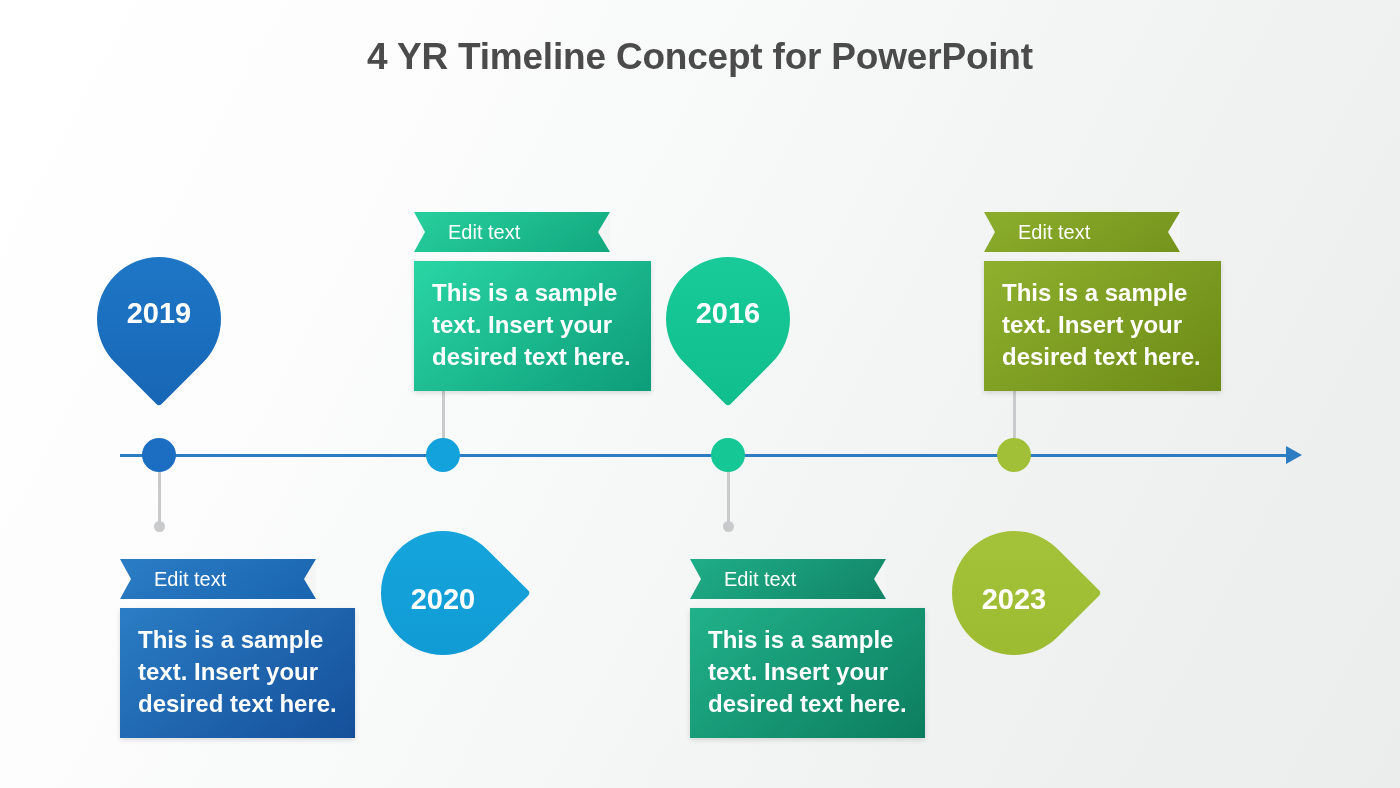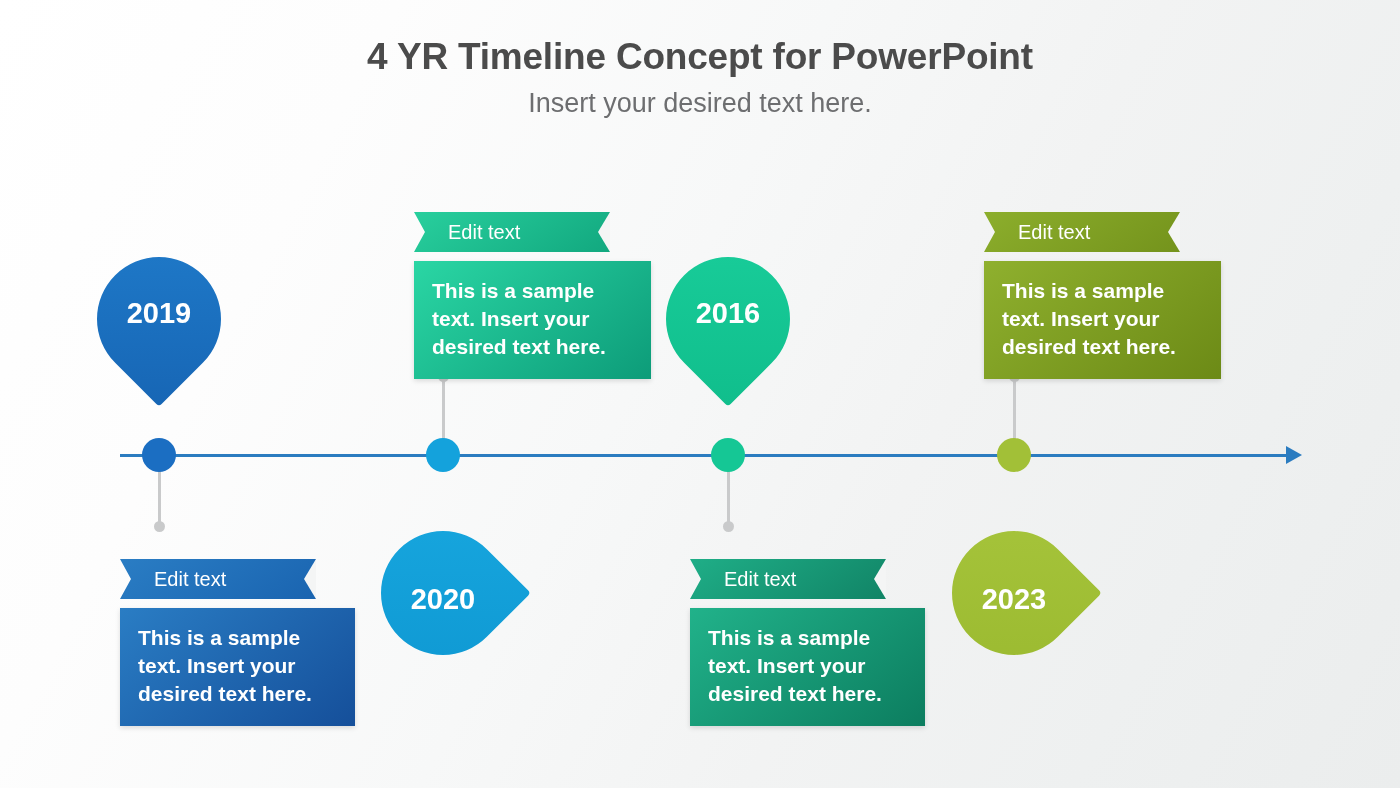--- a/index.html
+++ b/index.html
@@ -156,33 +156,32 @@
     height: 0;
     border-top: 20px solid transparent;
     border-bottom: 20px solid transparent;
   }
 
   .body-card {
     position: relative;
     box-sizing: border-box;
     padding: 16px 18px 18px 18px;
     color: #ffffff;
-    font-size: 21px;
+    font-size: 24px;
     font-weight: bold;
     line-height: 1.34;
     box-shadow: 0 2px 5px rgba(0,0,0,0.13);
   }
 </style>
 </head>
 <body>
 
 <div id="slide">
 
   <div class="slide-title">4 YR Timeline Concept for PowerPoint</div>
-  <div class="slide-subtitle">Insert your desired text here.</div>
 
   <div class="axis-line"></div>
   <div class="axis-arrow"></div>
 
   <div id="dynamic-layer">
       <div class="stem" style="left: 158px; top: 470px; height: 52px;"></div>
       <div class="stem-cap" style="left: 154px; top: 521px;"></div>
       <div class="pin pin-down" style="left: 97px; top: 257px;">
         <div class="pin-shape" style="background: linear-gradient(135deg, rgb(31, 122, 201), rgb(23, 102, 181));"></div>
         <span class="pin-label">2019</span>

